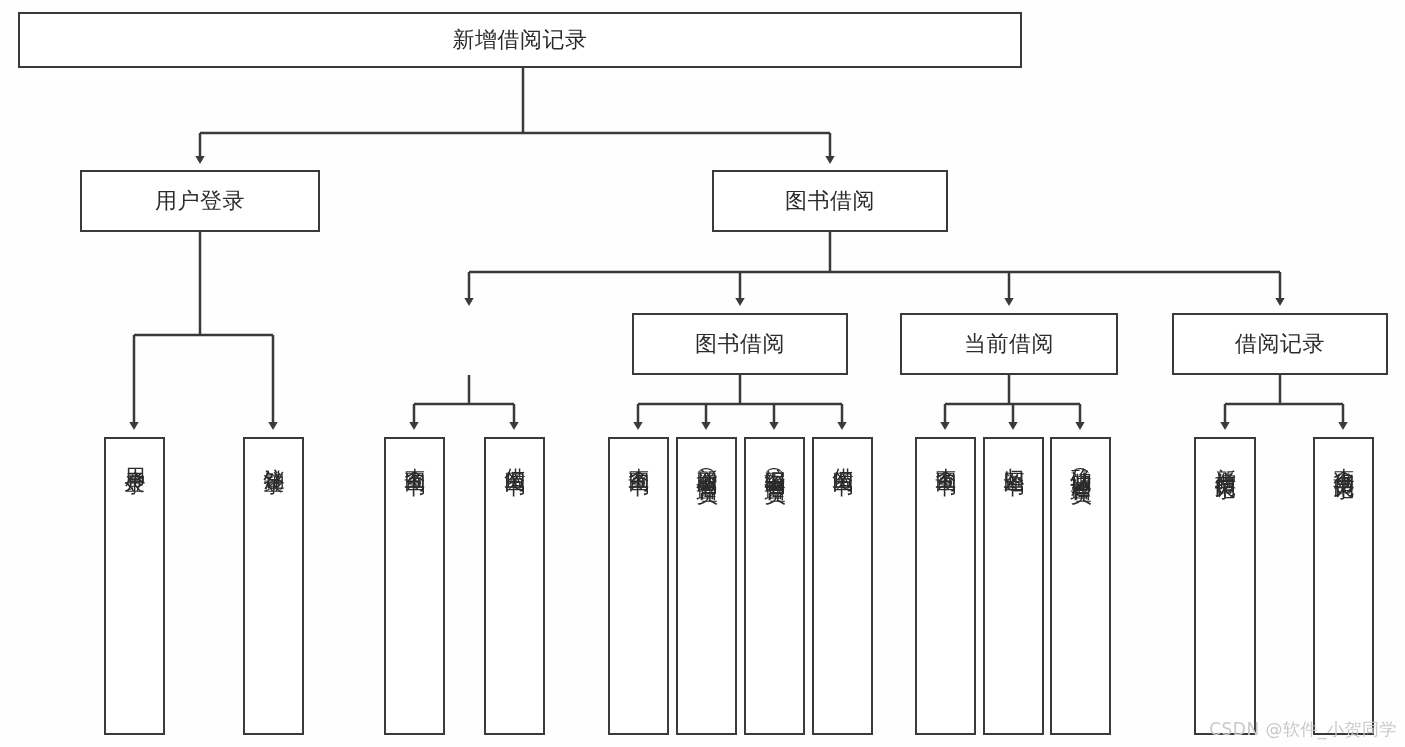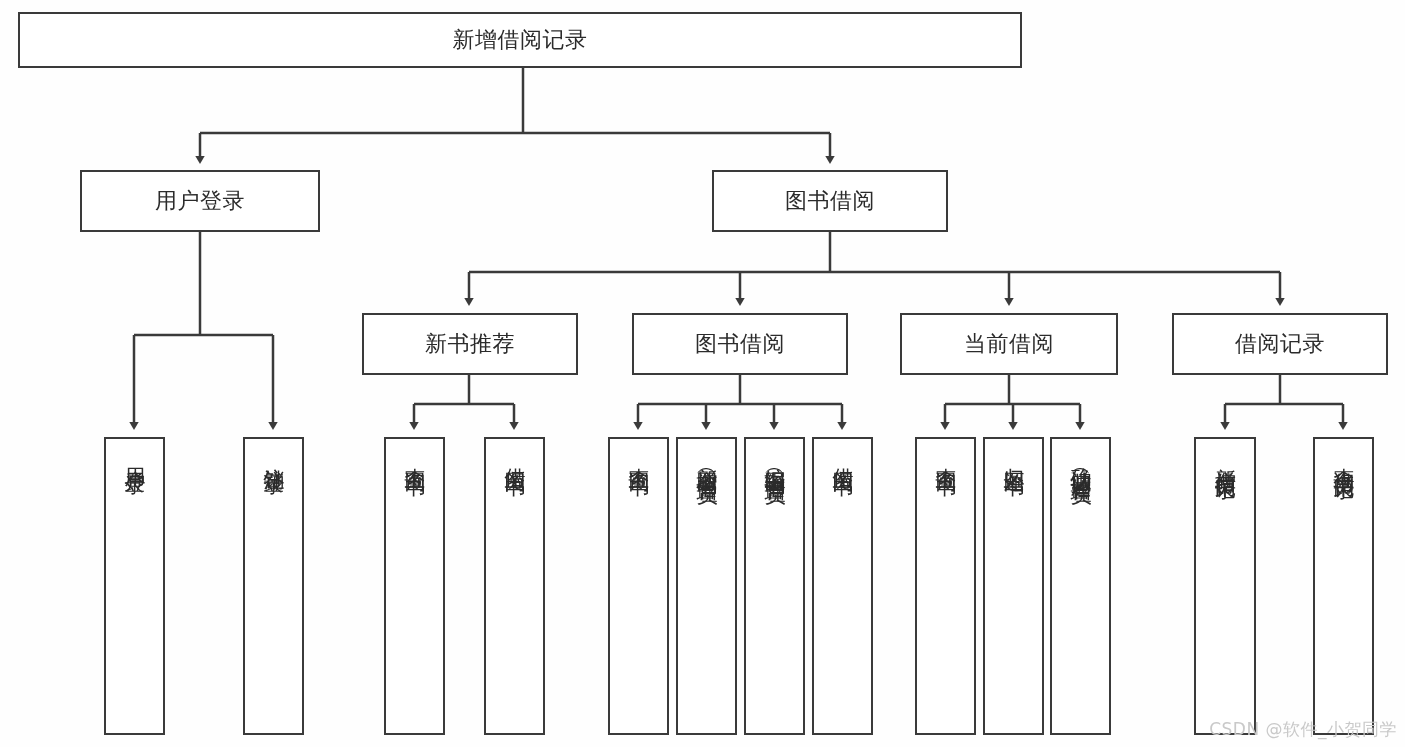--- a/index.html
+++ b/index.html
@@ -132,23 +132,20 @@
   </div>
 
   <div class="node level2" style="left:80px; top:170px; width:240px; height:62px;">
     <span class="node-label">用户登录</span>
   </div>
 
   <div class="node level2" style="left:712px; top:170px; width:236px; height:62px;">
     <span class="node-label">图书借阅</span>
   </div>
 
-  <div class="node level3" style="left:362px; top:313px; width:216px; height:62px;">
-    <span class="node-label">新书推荐</span>
-  </div>
 
   <div class="node level3" style="left:632px; top:313px; width:216px; height:62px;">
     <span class="node-label">图书借阅</span>
   </div>
 
   <div class="node level3" style="left:900px; top:313px; width:218px; height:62px;">
     <span class="node-label">当前借阅</span>
   </div>
 
   <div class="node level3" style="left:1172px; top:313px; width:216px; height:62px;font-family:Liberation Serif, serif;">

